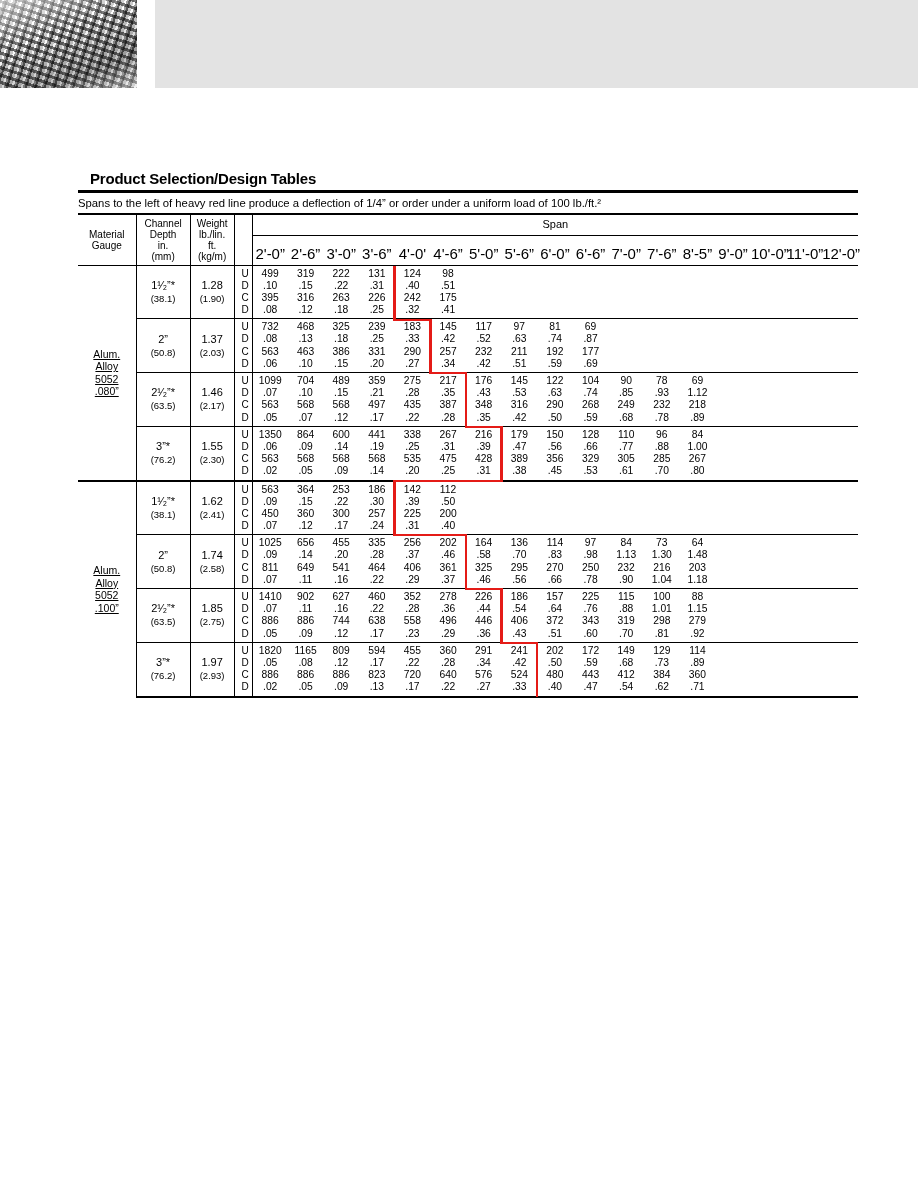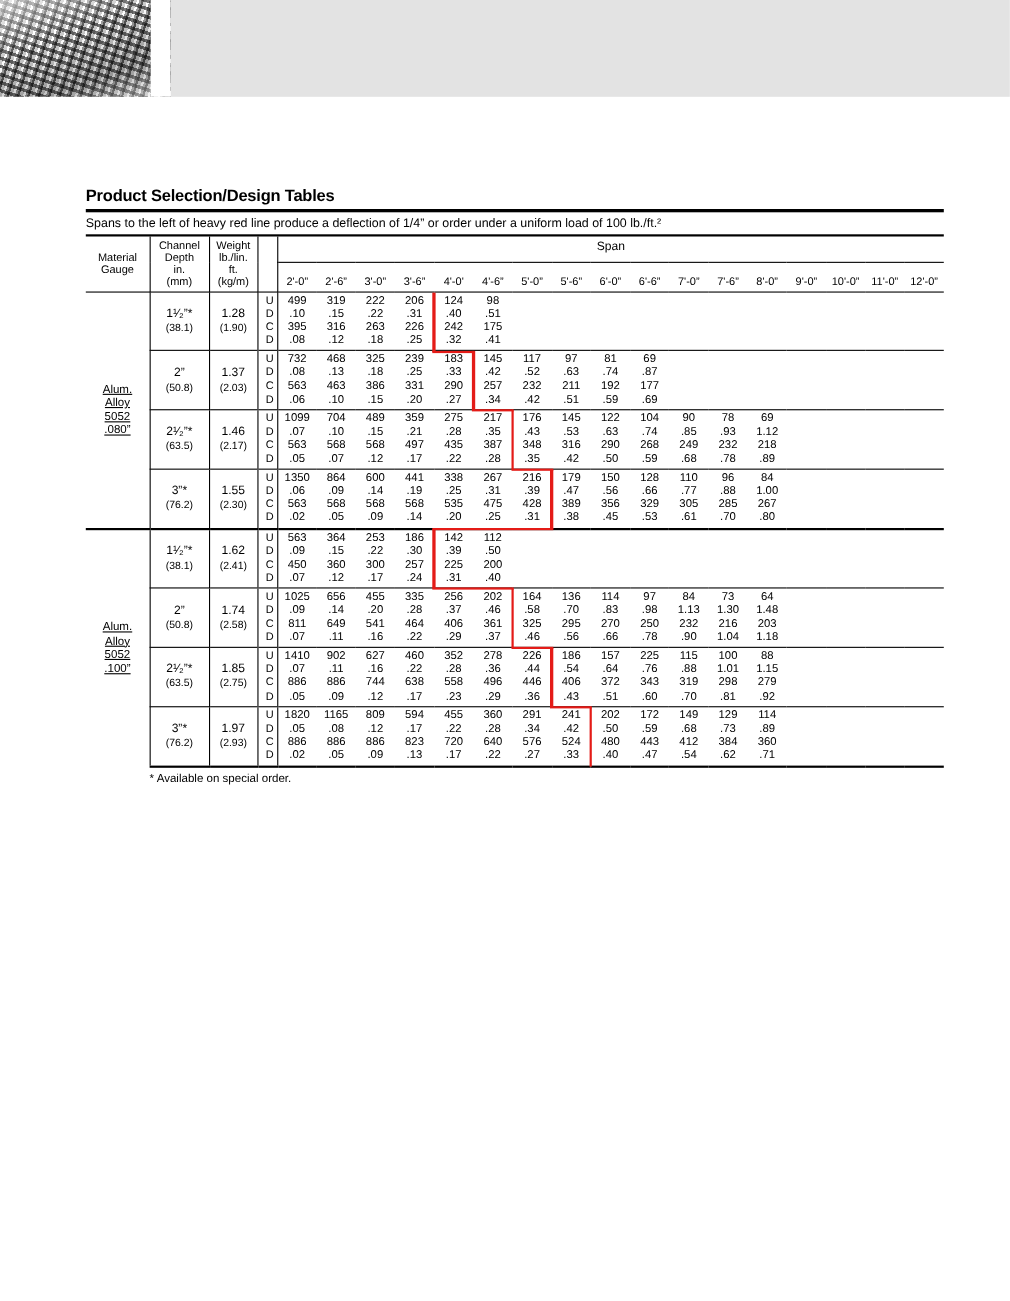--- a/index.html
+++ b/index.html
@@ -69,20 +69,21 @@
     top: 170px;
     left: 78px;
     width: 780px;
   }
 
   #title {
     font-size: 15px;
     font-weight: bold;
     letter-spacing: -0.2px;
     padding-bottom: 3px;
+    margin-left: 12px;
   }
   .rule-thick {
     height: 3px;
     background: #000;
     margin-bottom: 4px;
   }
   .legend {
     font-size: 11.3px;
     line-height: 13.5px;
     margin-bottom: 2px;
@@ -113,21 +114,21 @@
     padding: 3px 2px !important;
   }
   .hdr-span {
     font-weight: bold;
     font-size: 11px;
     border-bottom: 1px solid #000;
     padding: 3px 0 2px 0 !important;
   }
   .span-label {
     font-weight: bold;
-    font-size: 10px;
+    font-size: 15px;
     padding: 4px 0 3px 0 !important;
     vertical-align: bottom !important;
   }
   .vline-r { border-right: 1px solid #000; }
   .hline-t { border-top: 1px solid #000; }
   .hline-b { border-bottom: 1px solid #000; }
   .hline-b2 { border-bottom: 2px solid #000; }
   .hline-t2 { border-top: 2px solid #000; }
 
   .matgauge {
@@ -245,21 +246,21 @@
             <td class="span-label hline-b">3'-0”</td>
             <td class="span-label hline-b">3'-6”</td>
             <td class="span-label hline-b">4'-0'</td>
             <td class="span-label hline-b">4'-6”</td>
             <td class="span-label hline-b">5'-0”</td>
             <td class="span-label hline-b">5'-6”</td>
             <td class="span-label hline-b">6'-0”</td>
             <td class="span-label hline-b">6'-6”</td>
             <td class="span-label hline-b">7'-0”</td>
             <td class="span-label hline-b">7'-6”</td>
-            <td class="span-label hline-b">8'-0”</td>
+            <td class="span-label hline-b">8'-5”</td>
             <td class="span-label hline-b">9'-0”</td>
             <td class="span-label hline-b">10'-0”</td>
             <td class="span-label hline-b">11'-0”</td>
             <td class="span-label hline-b">12'-0”</td>
           </tr>
       </thead>
       <tbody id="table-body">
           <tr class="rowgroup">
             <td rowspan="4" class="matgauge vline-r ">
               <div>Alum.</div>
@@ -293,21 +294,21 @@
               <div class="num">316</div>
               <div class="num">.12</div>
             </td>
             <td class="vals ">
               <div class="num">222</div>
               <div class="num">.22</div>
               <div class="num">263</div>
               <div class="num">.18</div>
             </td>
             <td class="vals ">
-              <div class="num">206</div>
+              <div class="num">131</div>
               <div class="num">.31</div>
               <div class="num">226</div>
               <div class="num">.25</div>
             </td>
             <td class="vals ">
               <div class="num">124</div>
               <div class="num">.40</div>
               <div class="num">242</div>
               <div class="num">.32</div>
             </td>
@@ -1231,14 +1232,13 @@
         <div class="redline redv" style="left: 315.4px; top: 266px; height: 54px;"></div>
         <div class="redline redh" style="left: 315.4px; top: 319px; width: 73.7px;"></div>
         <div class="redline redv" style="left: 386.6px; top: 320px; height: 54px;"></div>
         <div class="redline redh" style="left: 386.6px; top: 373px; width: 38.1px;"></div>
         <div class="redline redv" style="left: 422.2px; top: 374px; height: 54px;"></div>
         <div class="redline redh" style="left: 422.2px; top: 427px; width: 38.1px;"></div>
         <div class="redline redv" style="left: 457.8px; top: 428px; height: 54px;"></div>
       </div>
   </div>
 
-  <div class="footnote">* Available on special order.</div>
 </div>
 
 </body></html>

